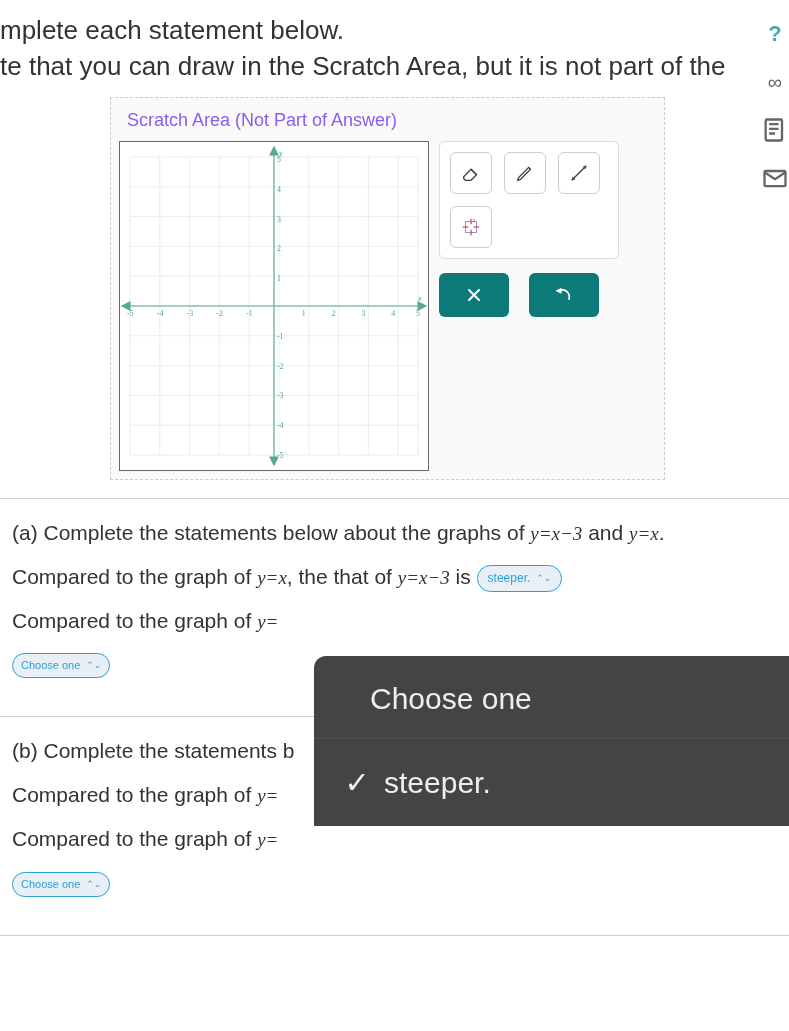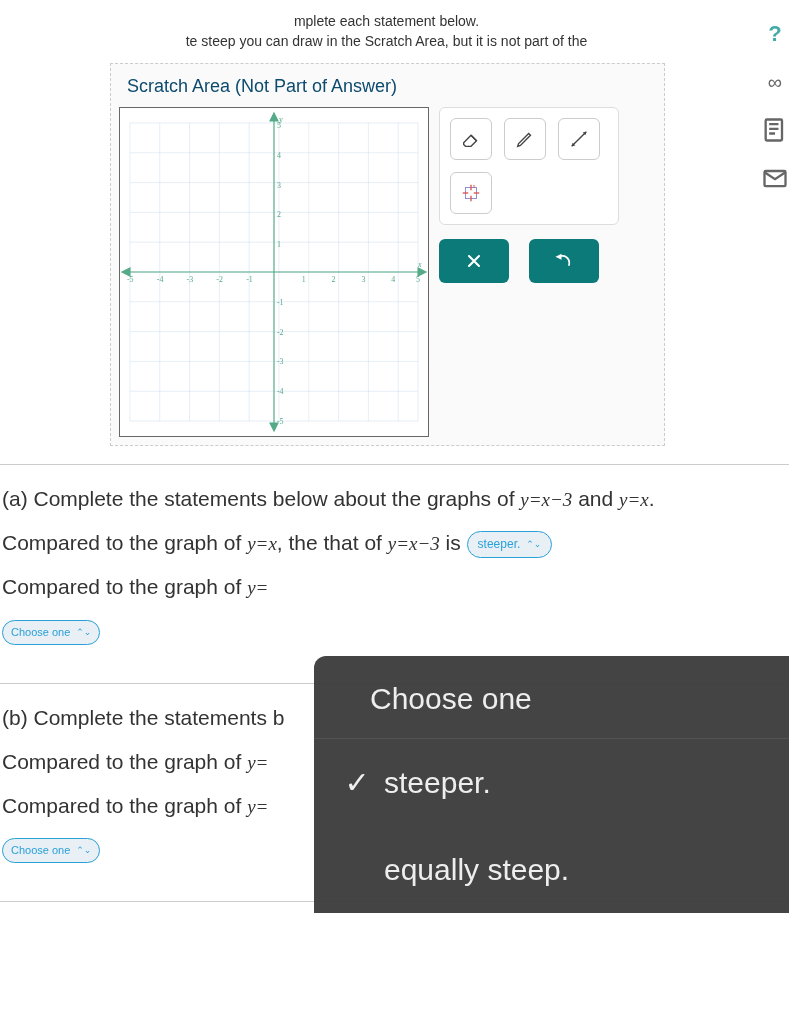--- a/index.html
+++ b/index.html
@@ -1,52 +1,52 @@
 <!DOCTYPE html>
 <html><head>
 <meta charset="utf-8">
 <style>
 * { box-sizing: border-box; margin: 0; padding: 0; }
 body { font-family: Arial, sans-serif; width: 789px; height: 1031px; overflow: hidden; background: #fff; position: relative; }
 .content { padding: 0; }
-.instructions { padding: 12px 16px 12px 0; font-size: 14px; color: #333; line-height: 1.4; text-align: center; }
+.instructions { padding: 12px 16px 12px 0; font-size: 26px; color: #333; line-height: 1.4; }
 .scratch-container { margin: 0 0 0 110px; width: 555px; border: 1px dashed #ccc; padding: 8px; background: #fafafa; }
-.scratch-label { color: #0c4a6e; font-size: 18px; padding: 4px 8px 10px 8px; }
+.scratch-label { color: #8b5cf6; font-size: 18px; padding: 4px 8px 10px 8px; }
 .scratch-row { display: flex; gap: 10px; }
 .grid-box { width: 310px; height: 330px; border: 1px solid #666; background: #fff; position: relative; }
 .grid-svg { width: 100%; height: 100%; }
 .toolbox { flex: 1; }
 .tool-palette { background: #fff; border: 1px solid #ddd; border-radius: 6px; padding: 10px; display: flex; flex-wrap: wrap; gap: 12px; width: 180px; }
 .tool-btn { width: 42px; height: 42px; border: 1px solid #ccc; border-radius: 6px; background: #fff; display: flex; align-items: center; justify-content: center; cursor: pointer; }
 .tool-btn svg { width: 22px; height: 22px; }
 .action-row { display: flex; gap: 20px; margin-top: 14px; }
 .action-btn { width: 70px; height: 44px; background: #0d7a7a; border-radius: 6px; display: flex; align-items: center; justify-content: center; cursor: pointer; color: #fff; }
 .action-btn svg { width: 20px; height: 20px; stroke: #fff; }
 .section-divider { border-top: 1px solid #ccc; margin-top: 18px; }
-.part { padding: 14px 2px; font-size: 21px; color: #333; line-height: 1.9; }
+.part { padding: 14px 12px; font-size: 21px; color: #333; line-height: 1.9; }
 .eq { font-style: italic; font-family: 'Times New Roman', serif; font-size: 19px; }
 .dropdown-pill { display: inline-flex; align-items: center; background: #e8f0f5; border: 1px solid #2aa0d8; border-radius: 14px; padding: 1px 10px; font-size: 12px; color: #2aa0d8; cursor: pointer; vertical-align: middle; }
 .dropdown-pill.small { font-size: 11px; padding: 1px 8px; }
 .dropdown-caret { margin-left: 6px; font-size: 9px; }
 .side-icons { position: absolute; right: 0; top: 20px; display: flex; flex-direction: column; gap: 20px; align-items: center; }
 .side-icon { width: 28px; height: 28px; display: flex; align-items: center; justify-content: center; color: #666; }
 .popup { position: absolute; left: 314px; top: 656px; width: 475px; background: rgba(60,60,60,0.96); border-radius: 12px 0 0 0; color: #eee; padding: 0; }
 .popup-header { font-size: 30px; padding: 26px 30px 22px 56px; border-bottom: 1px solid rgba(255,255,255,0.08); }
 .popup-item { font-size: 30px; padding: 26px 30px 26px 30px; display: flex; align-items: center; gap: 14px; cursor: pointer; }
 .popup-item .check { width: 26px; display: inline-flex; justify-content: center; }
 .popup-item.no-check .check { visibility: hidden; }
 .stmt-line { margin-bottom: 4px; }
 </style>
 </head>
 <body>
 
 <div class="content">
   <div class="instructions">
     <div>mplete each statement below.</div>
-    <div>te steep you can draw in the Scratch Area, but it is not part of the</div>
+    <div>te that you can draw in the Scratch Area, but it is not part of the</div>
   </div>
 
   <div class="side-icons">
     <div class="side-icon" style="color:#4aa; font-size:22px; font-weight:bold;">?</div>
     <div class="side-icon" style="font-size:20px;">∞</div>
     <div class="side-icon">
       <svg viewBox="0 0 24 24" fill="none" stroke="#666" stroke-width="2">
           <rect x="4" y="3" width="14" height="18" rx="1"></rect>
           <path d="M7 7h8M7 11h8M7 15h5"></path>
         </svg>
@@ -209,17 +209,13 @@
 
   <div class="section-divider"></div>
 </div>
 
 <div class="popup">
   <div class="popup-header">Choose one</div>
   <div class="popup-item">
     <span class="check">✓</span>
     <span>steeper.</span>
   </div>
-  <div class="popup-item no-check">
-    <span class="check">✓</span>
-    <span>equally steep.</span>
-  </div>
 </div>
 
 </body></html>

